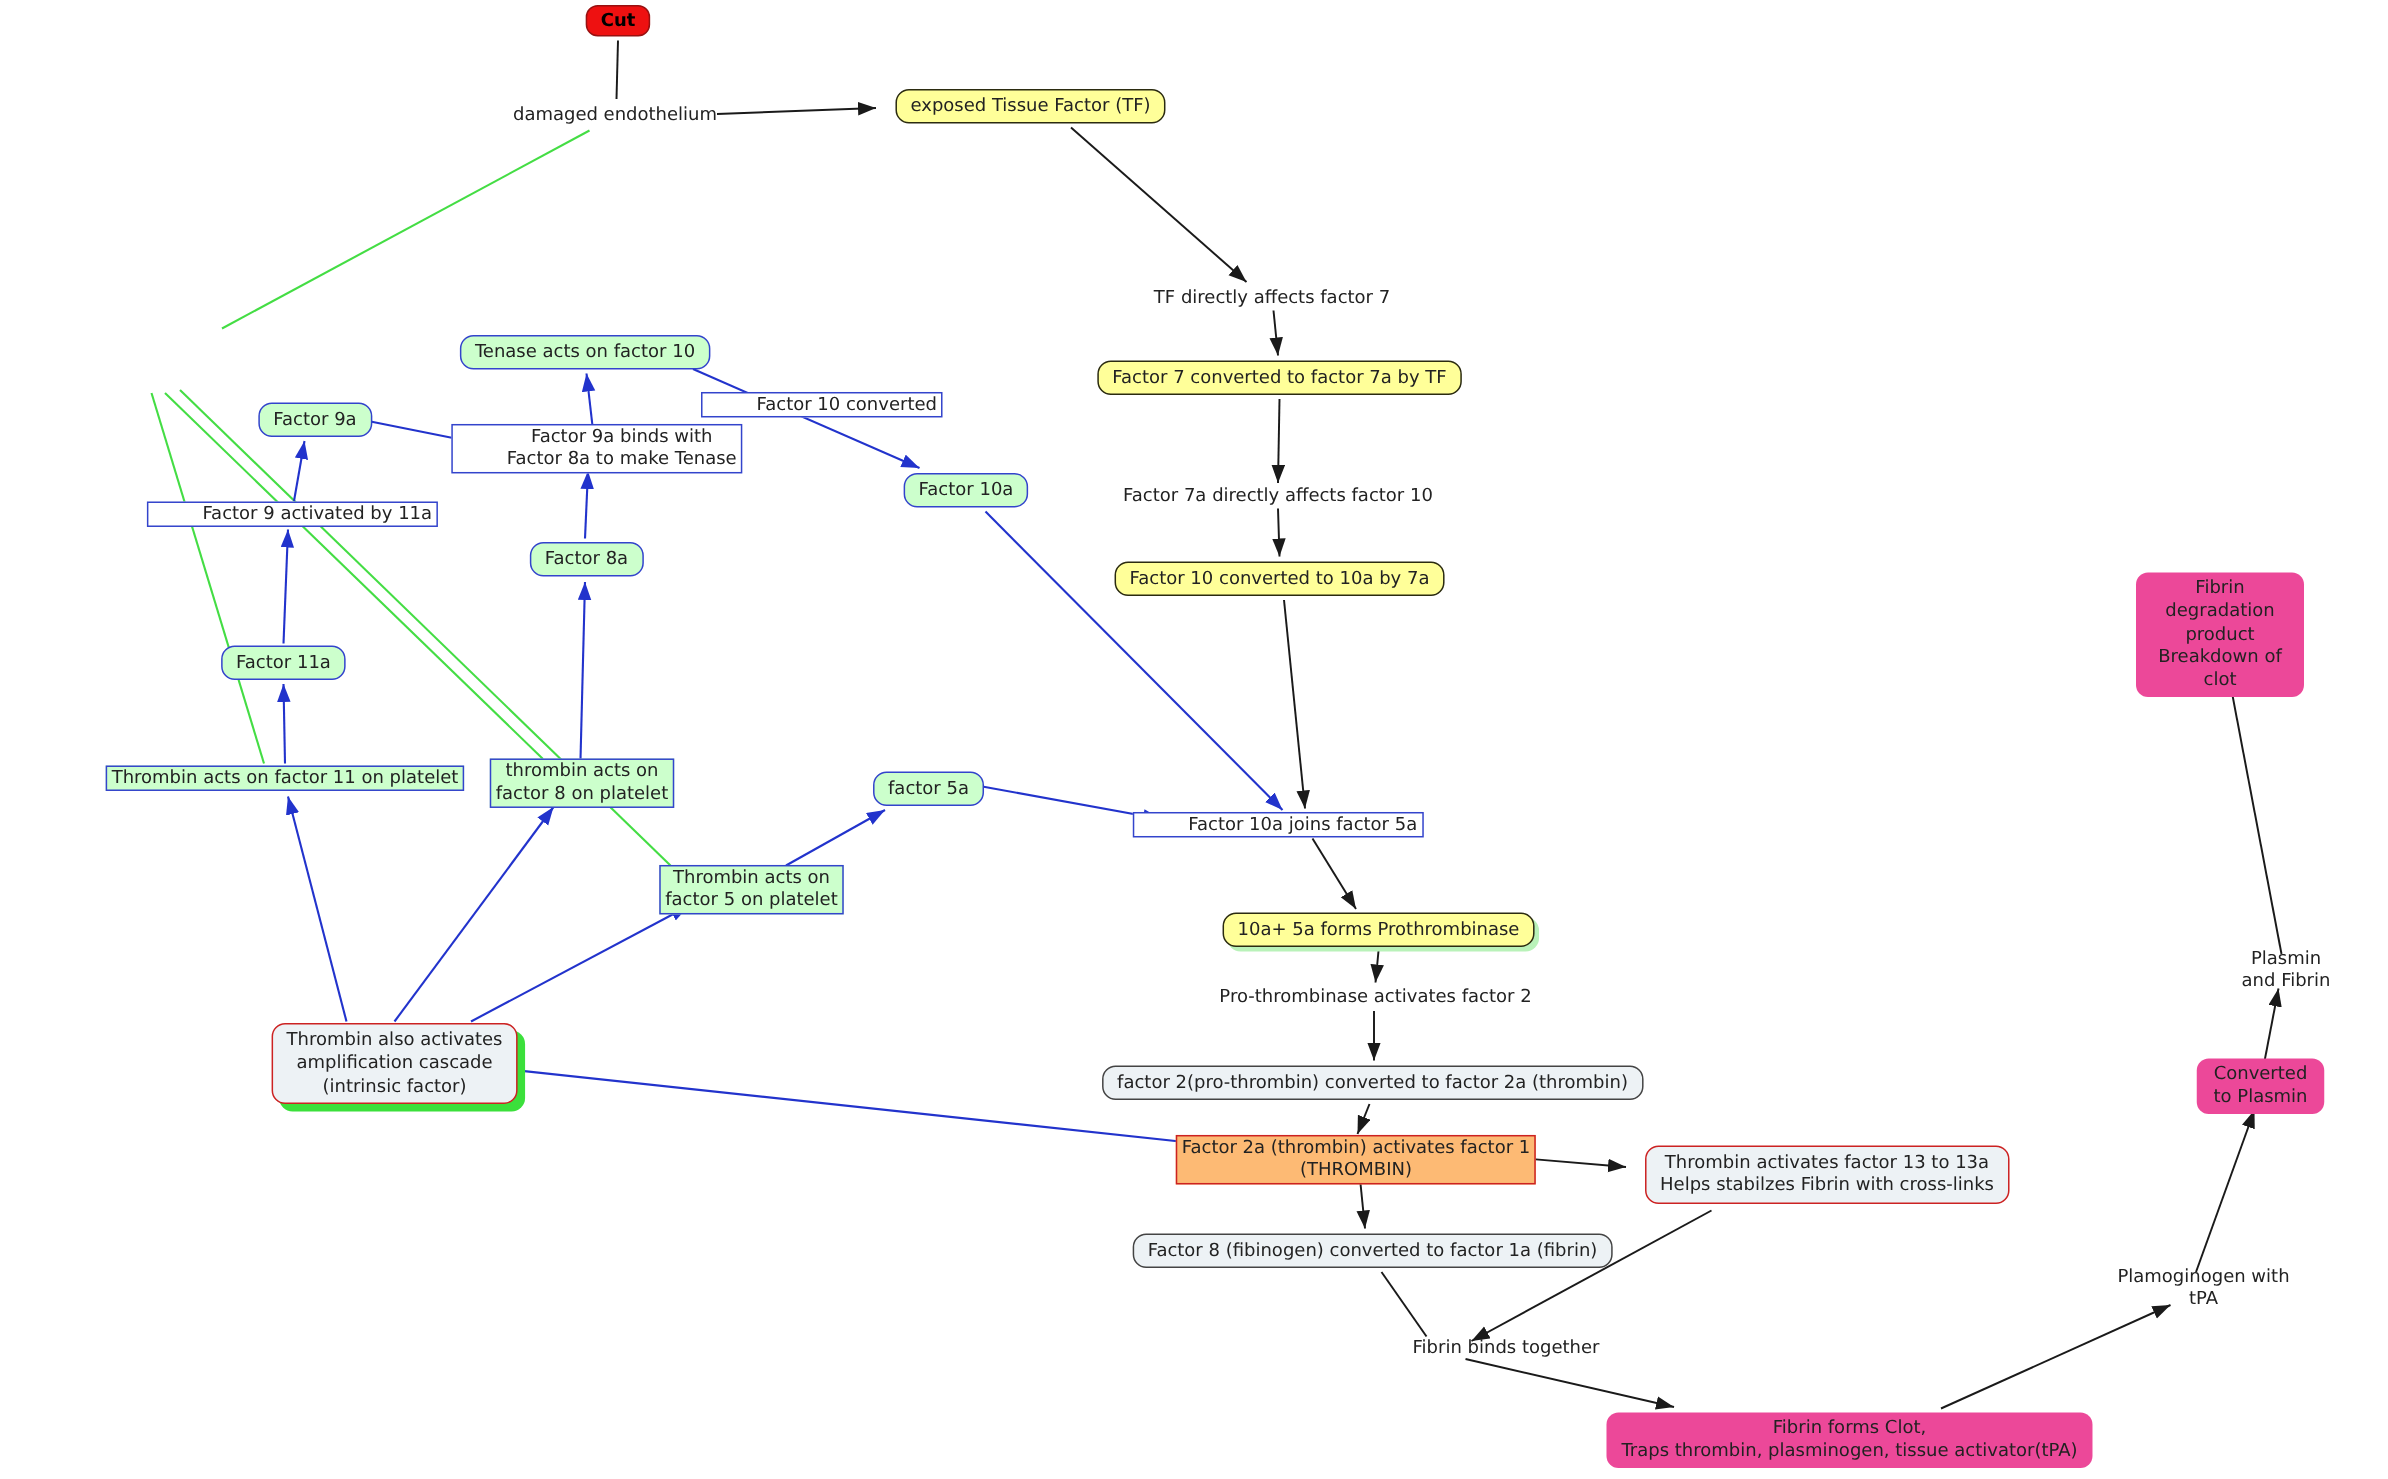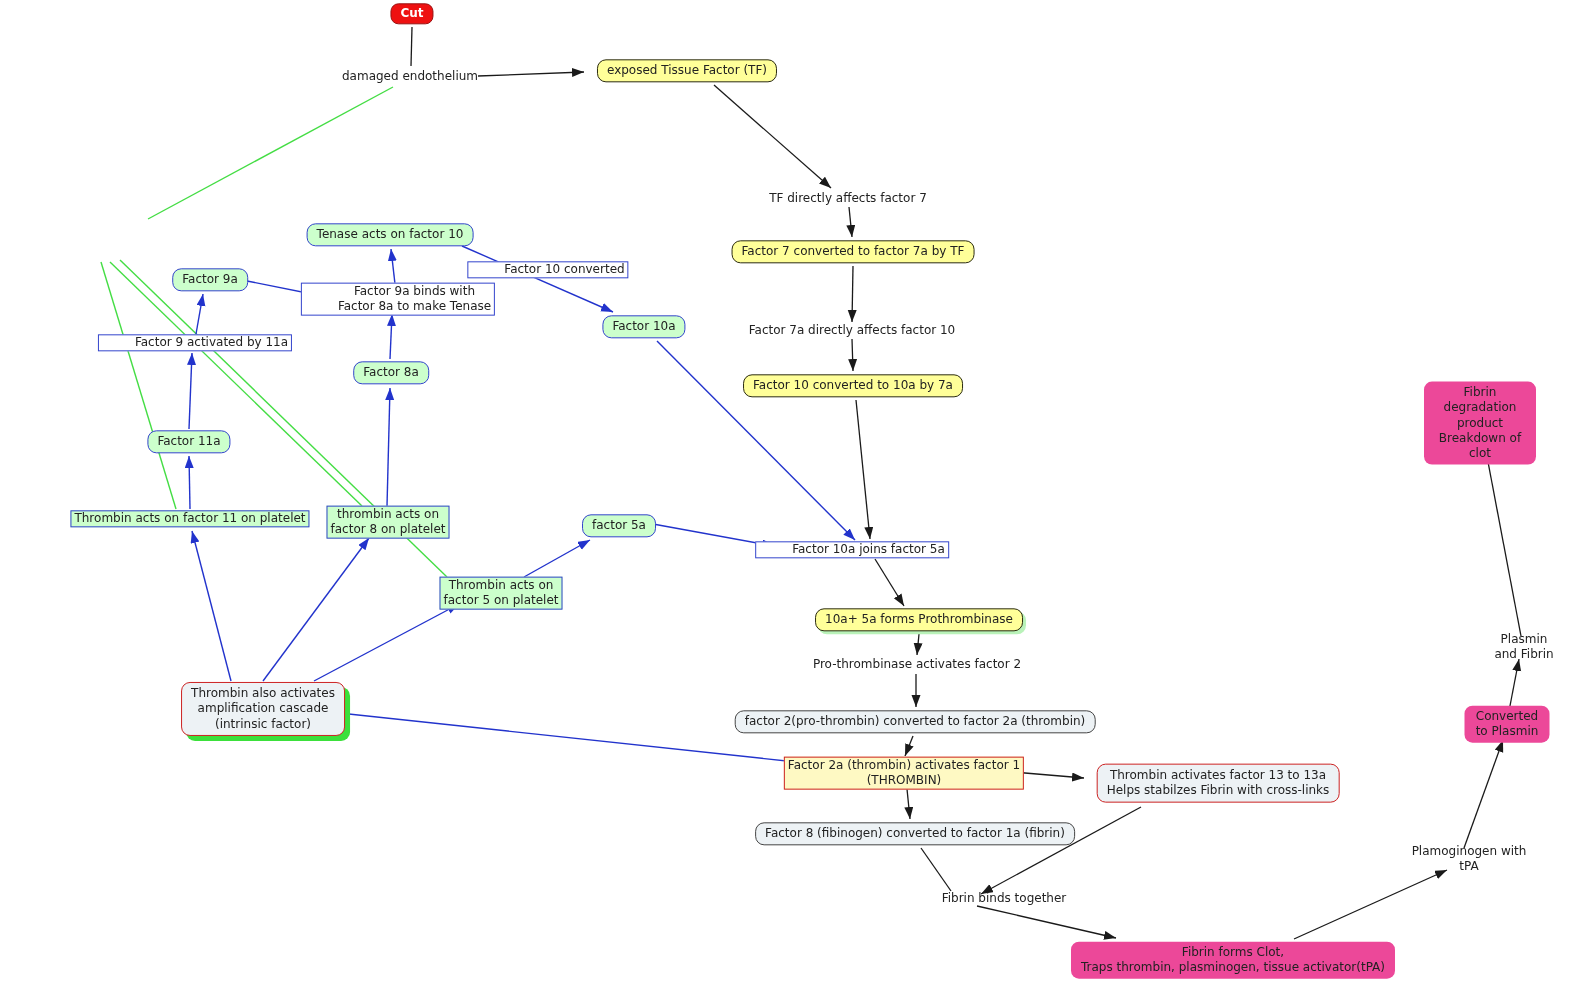--- a/index.html
+++ b/index.html
@@ -10,23 +10,23 @@
         line-height:1.28;z-index:2;}
   .r{border-radius:9px;padding:3px 9px;}
   .sq{border-radius:0;padding:0 3px;}
   .greenblue{background:#ccffcc;border:1px solid #3344cc;}
   .greengreen{background:#ccffcc;border:1.5px solid #33cc33;border-radius:9px;padding:3px 9px;}
   .yellow{background:#ffff99;border:1px solid #2b2b10;}
   .label{background:#ffffff;border:1px solid #3344cc;padding-left:36px;}
   .plain{background:transparent;border:none;}
   .gray{background:#ec4899;border:none;border-radius:8px;padding:3px 10px;}
   .light{background:#edf2f5;border:1px solid #444;}
-  .redsq{background:#fef9c3;border:1px solid #cc2222;}
+  .redsq{background:#fdba74;border:1px solid #cc2222;}
   .redround{background:#edf2f5;border:1px solid #cc2222;}
-  .cutbox{background:#ee1111;border:1.5px solid #991111;border-radius:8px;color:#ffffff;
+  .cutbox{background:#ee1111;border:1.5px solid #991111;border-radius:8px;color:#000000;
           font-weight:bold;padding:2px 9px;}
   .shadow-green{box-shadow:5px 5px 0 0 #3be03b;margin-left:17px;}
   .shadow-lite{box-shadow:3px 3px 0 0 #b9f2b9;}
 </style>
 </head>
 <body>
 
 <div id="canvas">
 
   <svg id="edges" width="1592" height="986" viewBox="0 0 1592 986">

